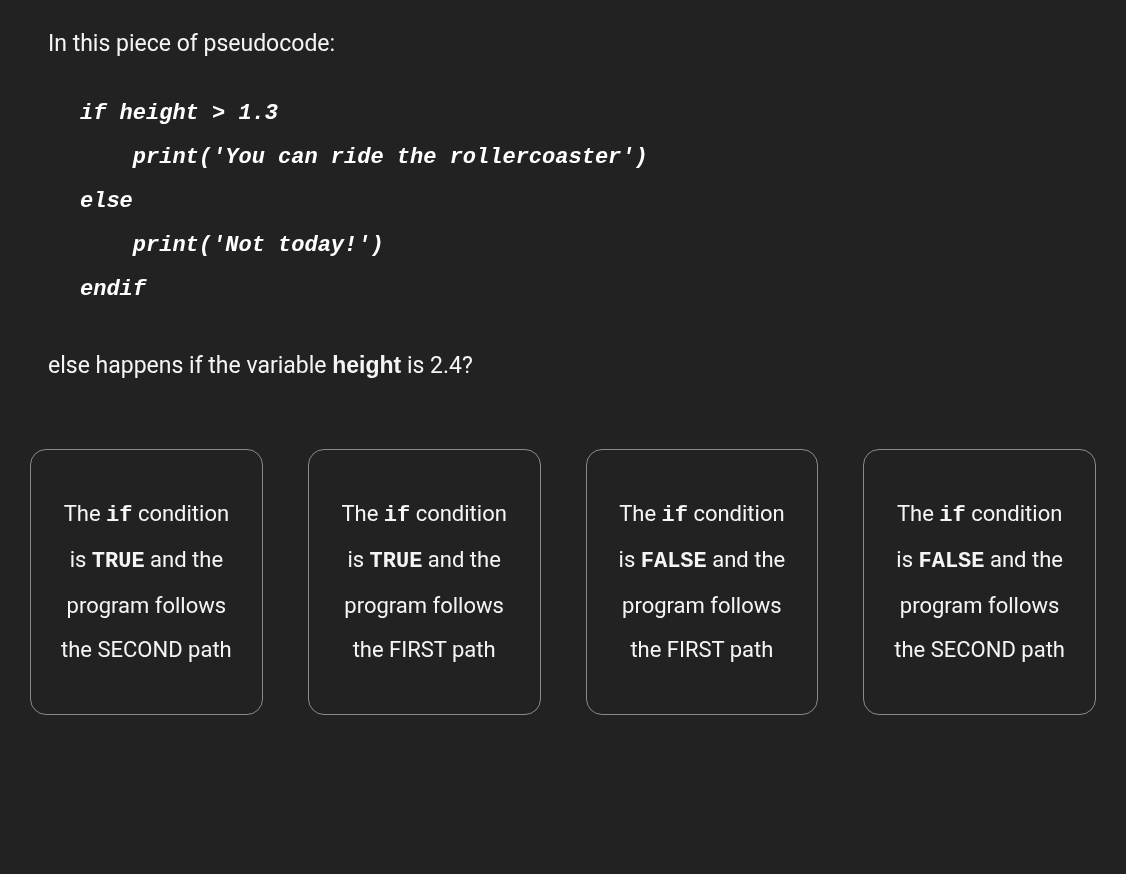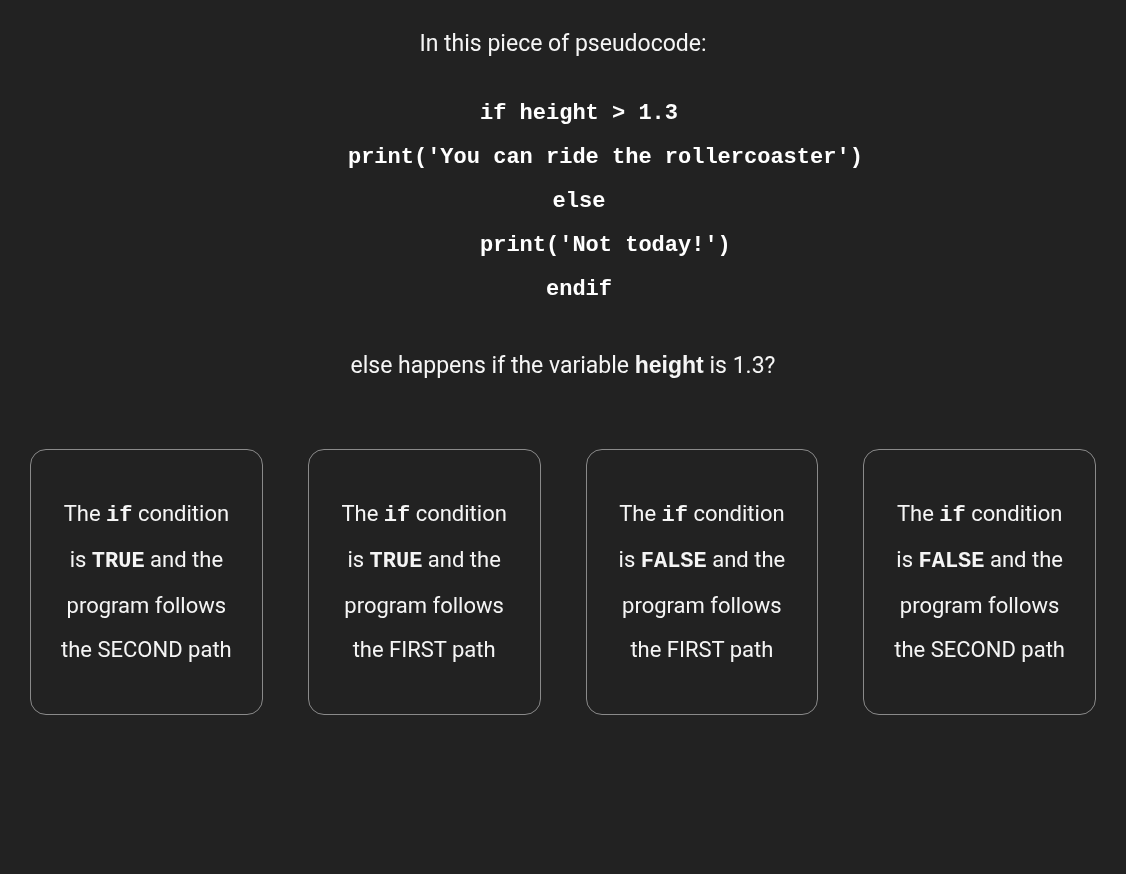--- a/index.html
+++ b/index.html
@@ -1,19 +1,18 @@
 <!DOCTYPE html>
 <html><head>
   <meta charset="utf-8">
   <style>
     * {
       margin: 0;
       padding: 0;
       box-sizing: border-box;
-      text-align: center;
     }
     body {
       background-color: #222222;
       color: #ffffff;
       font-family: -apple-system, BlinkMacSystemFont, 'Segoe UI', Roboto, Helvetica, Arial, sans-serif;
       width: 1126px;
       height: 874px;
       padding: 30px 48px;
     }
     .question-intro {
@@ -24,20 +23,21 @@
     }
     .code-block {
       font-family: 'Courier New', Courier, monospace;
       font-size: 22px;
       font-weight: bold;
       color: #ffffff;
       margin-left: 32px;
       line-height: 2;
       white-space: pre;
       margin-bottom: 40px;
+      font-style: italic;
     }
     .question-followup {
       font-size: 23px;
       font-weight: 400;
       color: #f5f5f5;
       margin-bottom: 70px;
     }
     .question-followup .mono {
       font-family: Liberation Sans, sans-serif;
       font-weight: bold;
@@ -70,21 +70,21 @@
 
 <div class="question-intro">In this piece of pseudocode:</div>
 
 <div class="code-block">if height &gt; 1.3
     print('You can ride the rollercoaster')
 else
     print('Not today!')
 endif</div>
 
 <div class="question-followup">
-  <span>else happens if the variable </span><span class="mono">height</span><span> is </span><span>1.3</span><span>?</span>
+  <span>else happens if the variable </span><span class="mono">height</span><span> is </span><span>2.4</span><span>?</span>
 </div>
 
 <div class="options-grid">
   <div class="option-card">
     <span>The </span><span class="mono">if</span><span> condition is </span><span class="mono">TRUE</span><span> and the program follows the SECOND path</span>
   </div>
   <div class="option-card">
     <span>The </span><span class="mono">if</span><span> condition is </span><span class="mono">TRUE</span><span> and the program follows the FIRST path</span>
   </div>
   <div class="option-card">

